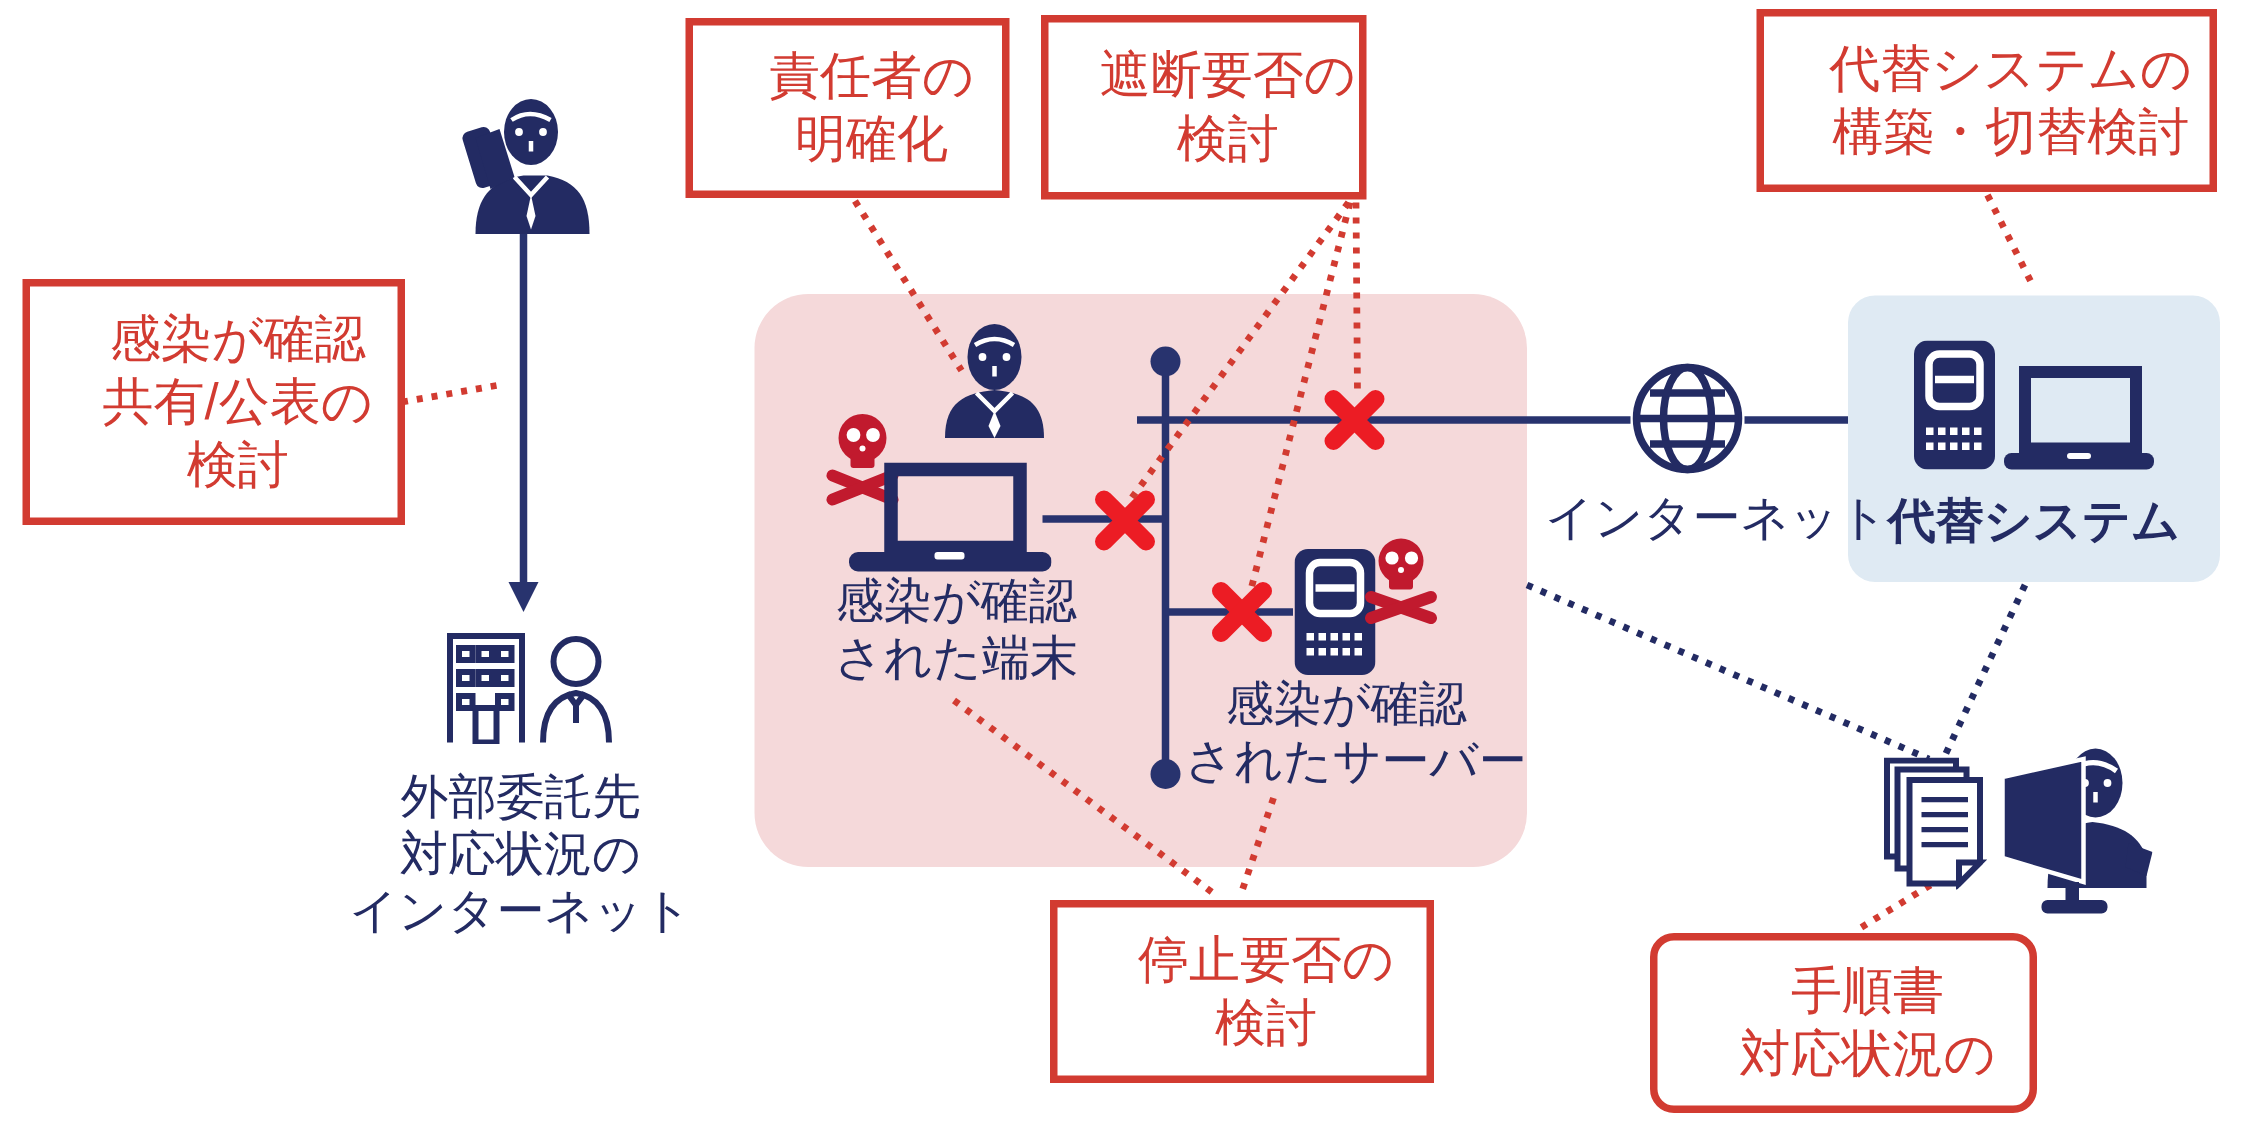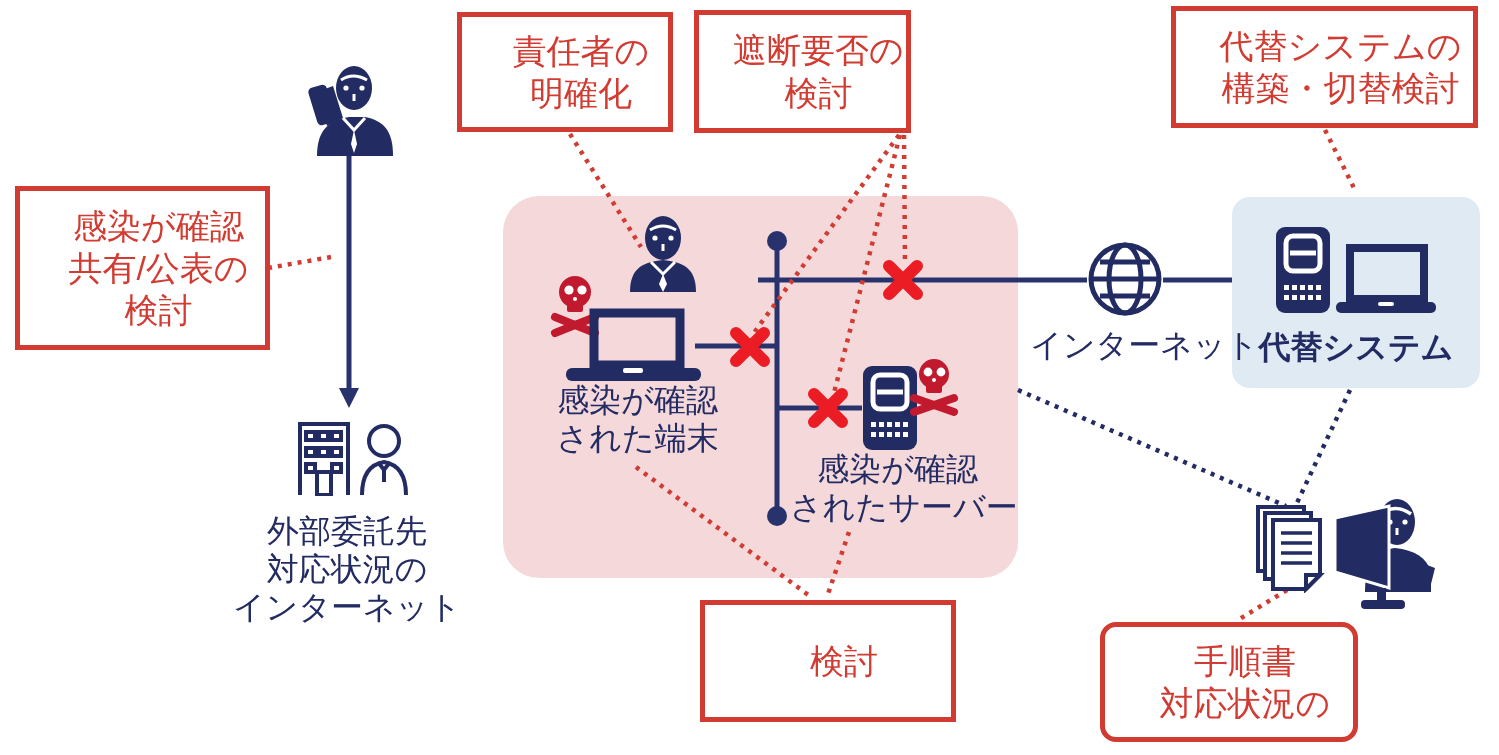--- a/index.html
+++ b/index.html
@@ -283,20 +283,21 @@
   </div>
   <div class="callout" style="left:694px;top:10px;width:217px;height:123px;">
     <div>遮断要否の</div>
     <div>検討</div>
   </div>
   <div class="callout" style="left:1171px;top:6px;width:307px;height:122px;align-items:center;">
     <div>代替システムの</div>
     <div>構築・切替検討</div>
   </div>
   <div class="callout" style="left:700px;top:600px;width:256px;height:122px;">
+    <div>停止要否の</div>
     <div>検討</div>
   </div>
   <div class="callout" style="left:1100px;top:622px;width:258px;height:120px;border-radius:16px;">
     <div>手順書</div>
     <div>対応状況の</div>
   </div>
 
 </div>
 
 </body></html>

